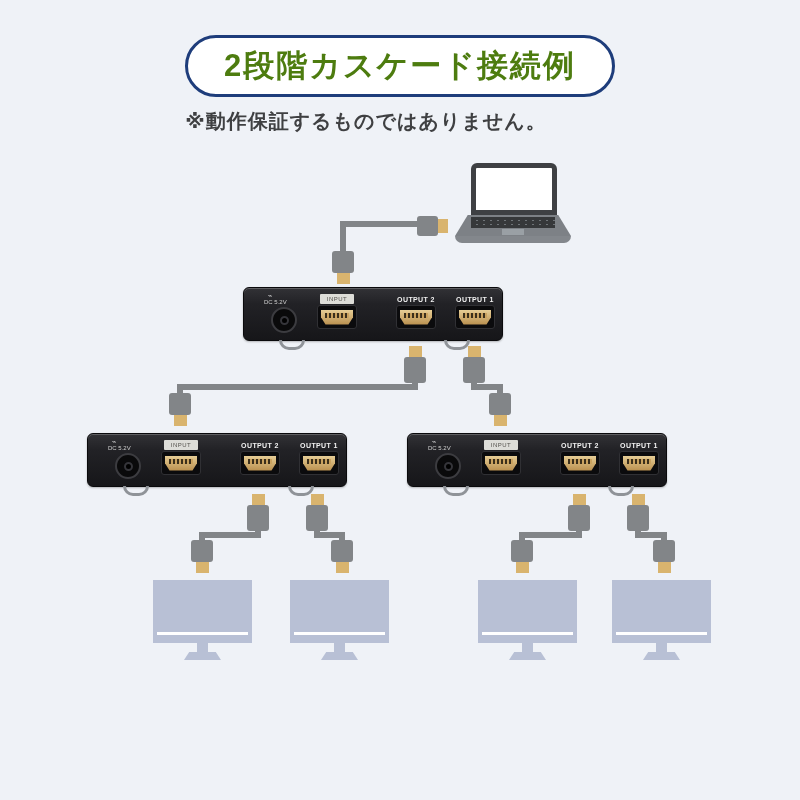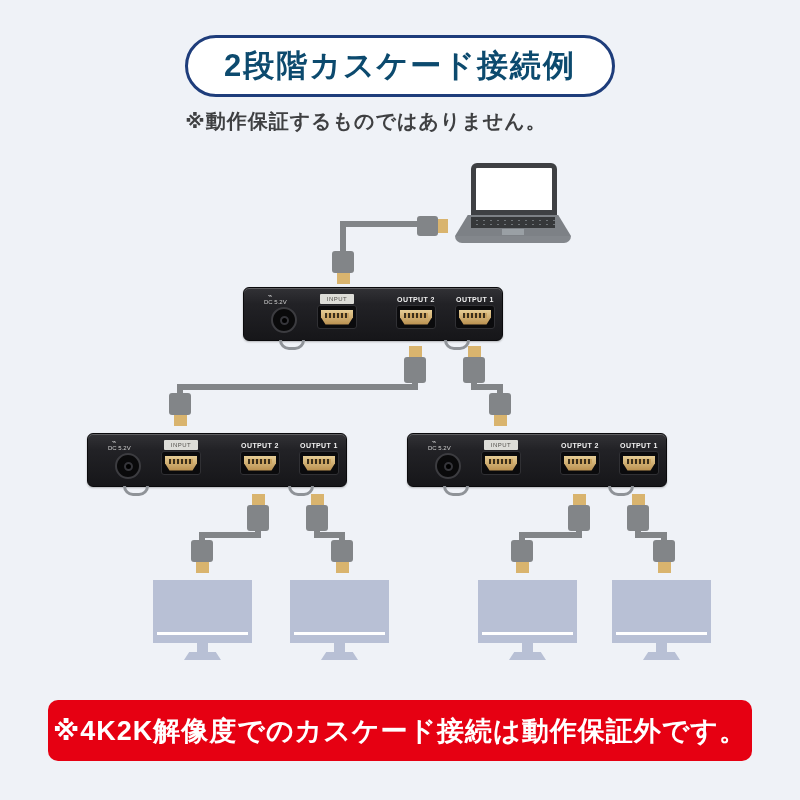--- a/index.html
+++ b/index.html
@@ -4,21 +4,21 @@
 <style>
   html,body { margin:0; padding:0; }
   body { font-family:"Liberation Sans","DejaVu Sans",sans-serif; }
   #stage { position:relative; width:800px; height:800px; background:#eff2f7; overflow:hidden; }
   #stage * { box-sizing:border-box; }
 
   
   .title-pill { position:absolute; left:185px; top:35px; width:430px; height:62px;
     background:#ffffff; border:3px solid #1e3d7b; border-radius:40px;
     display:flex; align-items:center; justify-content:center;
-    font-size:31px; font-weight:bold; color:#0c4a6e; letter-spacing:2px; }
+    font-size:31px; font-weight:bold; color:#4d7c0f; letter-spacing:2px; }
   .subtitle { position:absolute; left:0; top:108px; width:732px; text-align:center;
     font-size:20px; font-weight:bold; color:#3f4042; letter-spacing:1px; }
 
   
   .laptop-screen { position:absolute; left:471px; top:163px; width:86px; height:52px;
     background:#ffffff; border:5px solid #3e4043; border-radius:6px 6px 0 0; }
   .laptop-base { position:absolute; left:455px; top:215px; width:116px; height:21px;
     background:#7d8186; clip-path:polygon(11% 0,89% 0,100% 100%,0 100%); }
   .laptop-keys { position:absolute; left:16px; right:16px; top:2px; height:11px;
     background-image:repeating-linear-gradient(0deg,#36383a 0 3px,rgba(0,0,0,0) 3px 4px),
@@ -308,17 +308,14 @@
     <div class="mon-base"></div>
   </div>
   <div class="monitor" style="left:612px;top:580px;">
     <div class="mon-screen">
         <div class="mon-line"></div>
       </div>
     <div class="mon-neck"></div>
     <div class="mon-base"></div>
   </div>
 
-  <div class="warning-banner">
-    <span>※4K2K解像度でのカスケード接続は動作保証外です。</span>
-  </div>
 
 </div>
 
 </body></html>

